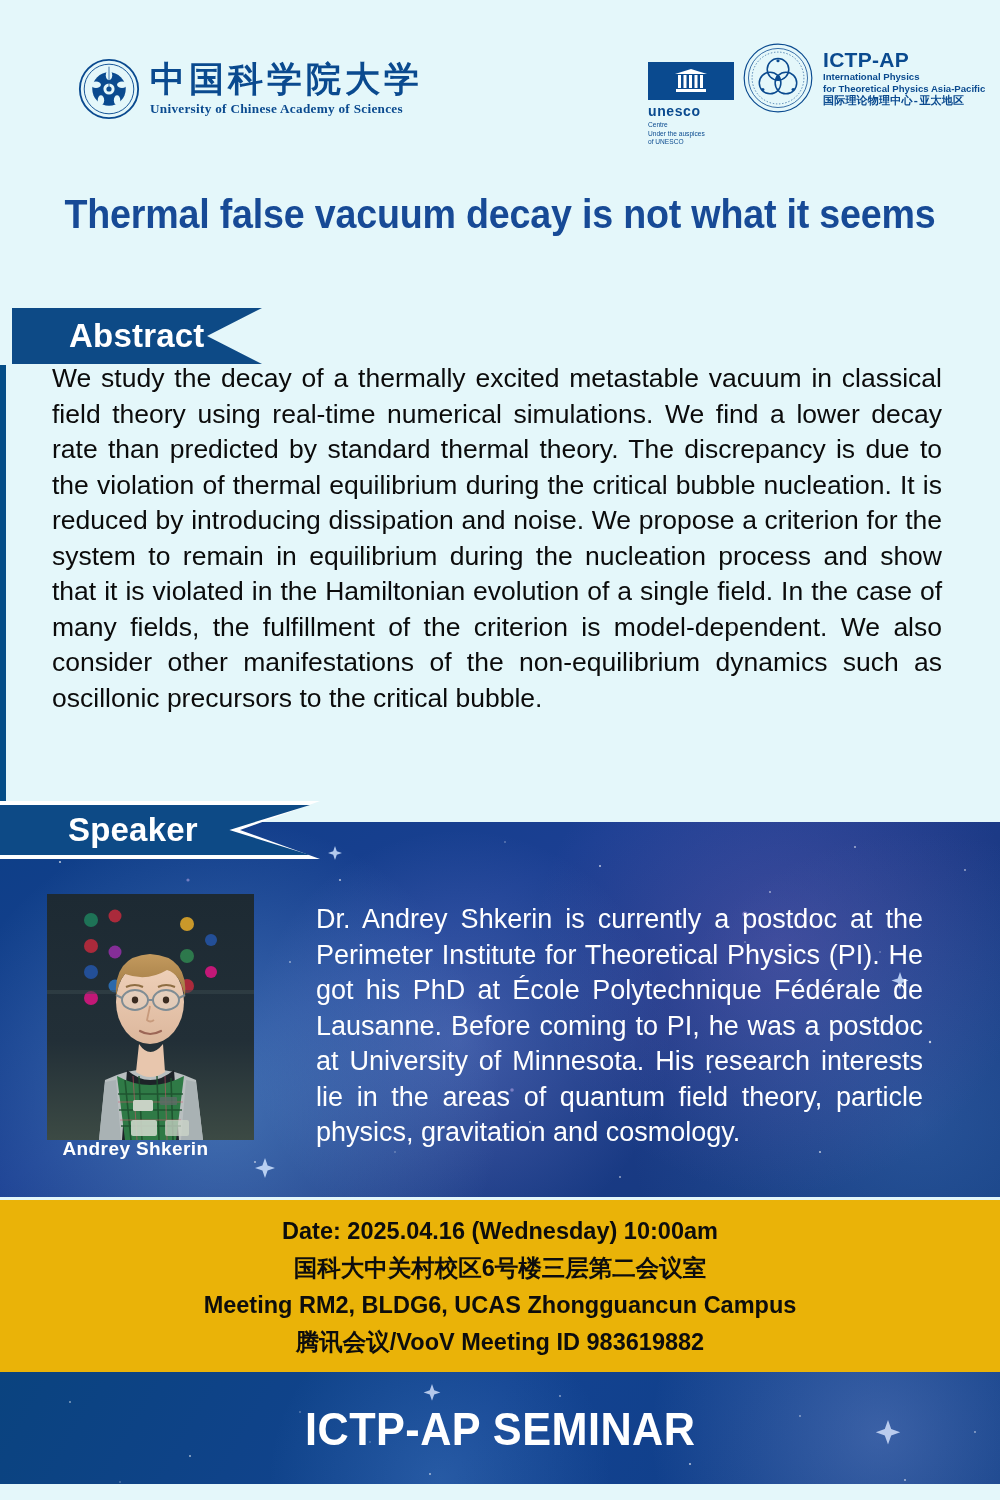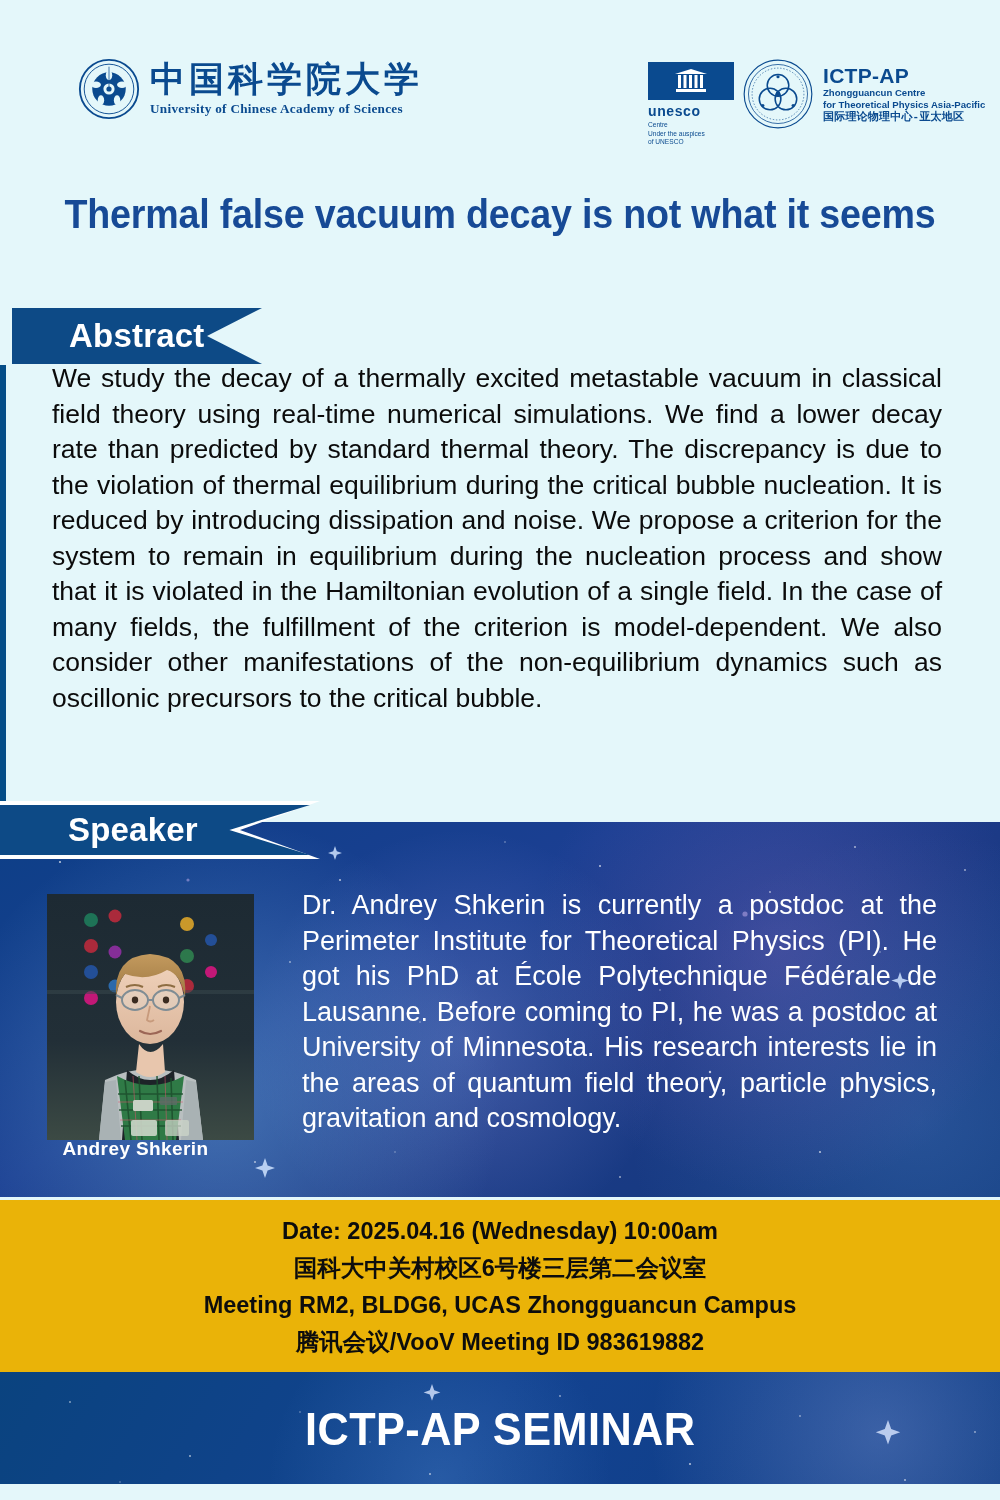--- a/index.html
+++ b/index.html
@@ -92,21 +92,21 @@
   .unesco-sub {
     font-family: "Liberation Sans", sans-serif;
     font-size: 6.6px;
     color: #0a4a8f;
     line-height: 1.32;
     margin-top: 3px;
   }
 
   .logo-ictp {
     position: absolute;
-    left: 742px; top: 58px;
+    left: 742px; top: 42px;
     display: flex;
     align-items: center;
     gap: 9px;
   }
   .ictp-emblem { width: 72px; height: 72px; flex: 0 0 72px; }
   .ictp-text { line-height: 1; }
   .ictp-title {
     font-family: "Liberation Sans", sans-serif;
     font-size: 21px;
     font-weight: bold;
@@ -258,21 +258,21 @@
     position: absolute;
     left: 302px; top: 888px;
     width: 635px;
     color: #ffffff;
     font-size: 27px;
     line-height: 35.5px;
     text-align: justify;
     text-justify: inter-word;
     z-index: 7;
   }
-  .speaker-bio p { margin: 0; }
+  .speaker-bio p { margin: 14px; }
 
   
   .event-details {
     position: absolute;
     left: 0; top: 1200px;
     width: 1000px;
     height: 172px;
     background: #eab308;
     display: flex;
     flex-direction: column;
@@ -371,21 +371,21 @@
         <circle cx="39" cy="57" r="15"></circle>
         <circle cx="61" cy="57" r="15"></circle>
       </g>
       <circle cx="50" cy="50" r="3.4" fill="#0a4a8f"></circle>
       <circle cx="50" cy="26" r="2.2" fill="#0a4a8f"></circle>
       <circle cx="29" cy="66" r="2.2" fill="#0a4a8f"></circle>
       <circle cx="71" cy="66" r="2.2" fill="#0a4a8f"></circle>
     </svg>
     <div class="ictp-text">
       <div class="ictp-title">ICTP-AP</div>
-      <div class="ictp-l1">Zhongguancun Centre</div>
+      <div class="ictp-l1">International Physics</div>
       <div class="ictp-l2">for Theoretical Physics Asia-Pacific</div>
       <div class="ictp-cn">国际理论物理中心-亚太地区</div>
     </div>
   </div>
 </div>
 
 <div class="poster-title">Thermal false vacuum decay is not what it seems</div>
 
 <div class="left-stripe"></div>
 

